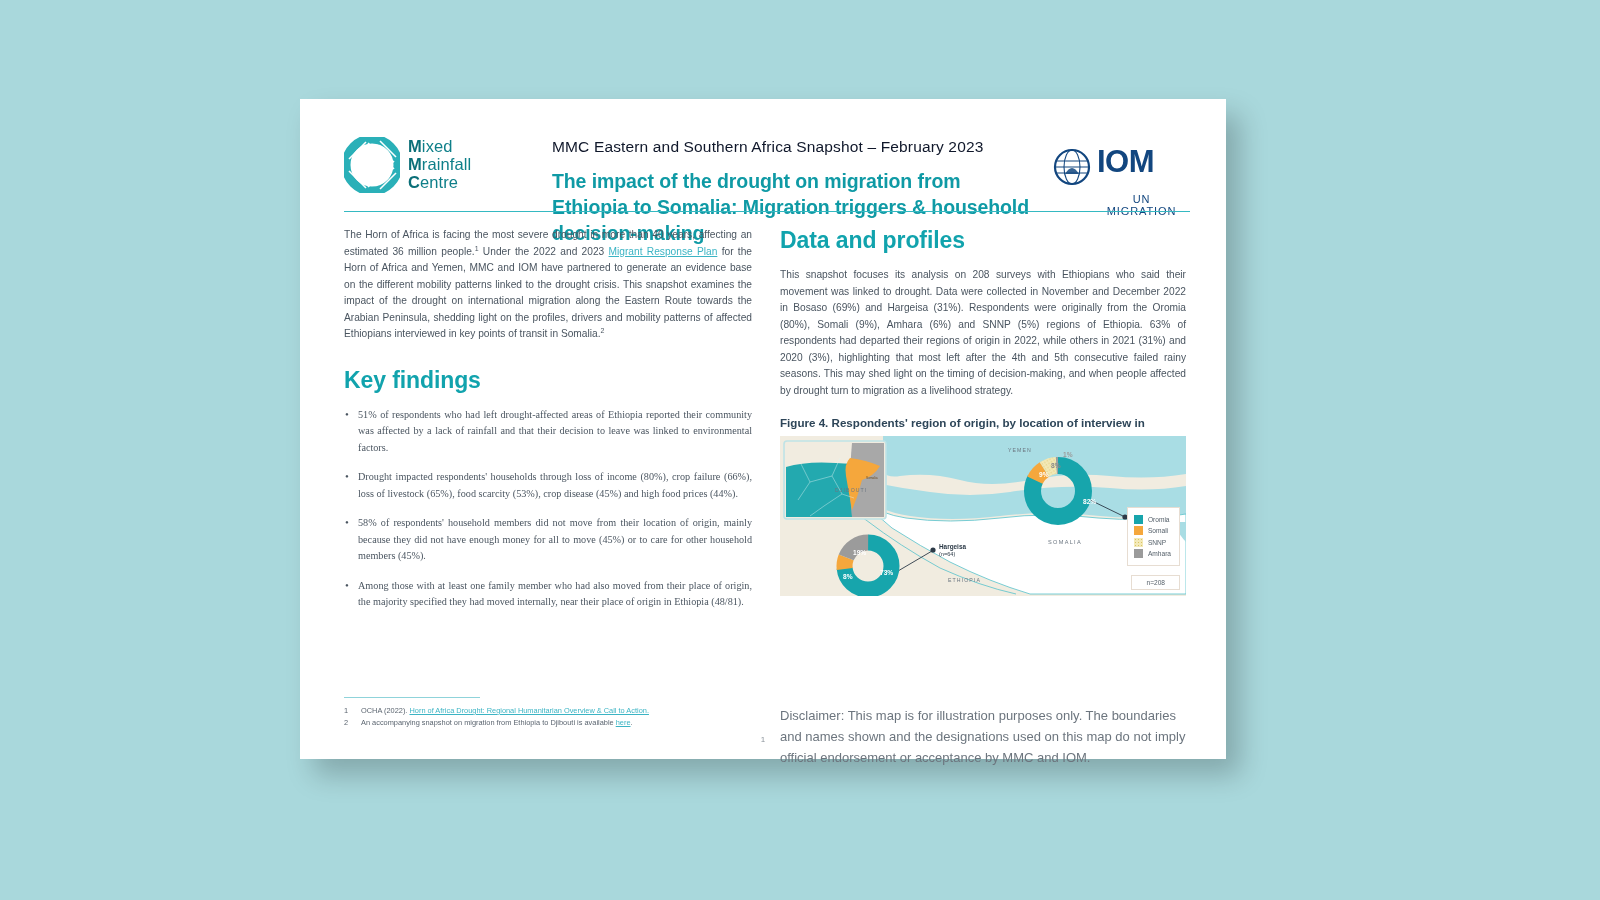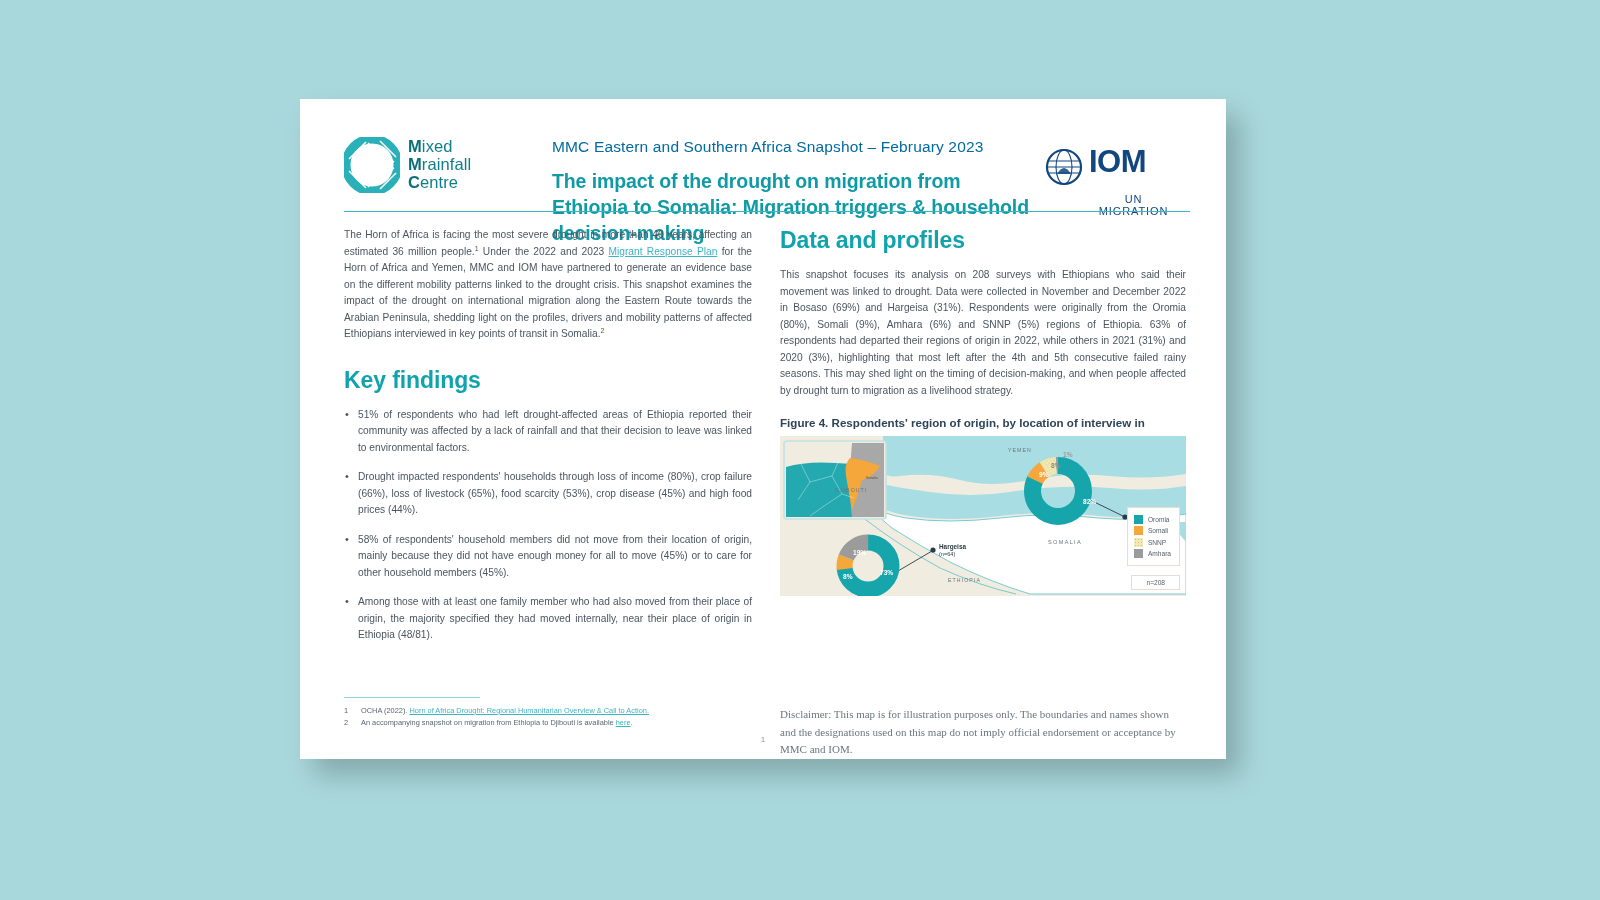--- a/index.html
+++ b/index.html
@@ -24,24 +24,24 @@
 
   
   .hdr { position:absolute; left:44px; top:20px; right:36px; height:100px; }
   .logo-mmc { position:absolute; left:0; top:12px; width:148px; height:68px; display:flex; align-items:center; gap:8px; }
   .mmc-mark { width:56px; height:56px; flex:0 0 56px; position:relative; }
   .mmc-words { line-height:1.08; }
   .mmc-words div { font-size:16.5px; color:#0e7f89; letter-spacing:.1px; }
   .mmc-words .cap { font-weight:bold; color:#0b6f78; }
 
   .hdr-text { position:absolute; left:208px; top:18px; right:150px; }
-  .kicker { font-size:15.5px; color:#0369a1; letter-spacing:.15px; line-height:1.35; }
+  .kicker { font-size:15.5px; color:#0f172a; letter-spacing:.15px; line-height:1.35; }
   .maintitle { margin-top:11px; font-size:19.5px; font-weight:bold; color:#0f9aa5; line-height:1.33; letter-spacing:-.1px; }
 
-  .logo-iom { position:absolute; right:12px; top:28px; width:134px; height:56px; display:flex; align-items:flex-start; gap:5px; }
+  .logo-iom { position:absolute; right:4px; top:28px; width:134px; height:56px; display:flex; align-items:flex-start; gap:5px; }
   .iom-globe { width:40px; height:40px; flex:0 0 40px; }
   .iom-right .iom-big { font-size:31px; font-weight:bold; color:#12467f; line-height:.95; letter-spacing:-.5px; }
   .iom-right .iom-sub { font-size:11px; color:#12467f; letter-spacing:.9px; margin-top:17px;text-align:center; }
 
   .rule { position:absolute; left:44px; top:112px; right:36px; height:1.4px; background:#35b9c2; }
 
   
   .col { position:absolute; top:128px; }
   .col-l { left:44px; width:408px; }
   .col-r { left:480px; width:406px; }
@@ -55,21 +55,21 @@
 
   h2.sect {
     font-size:23px; font-weight:bold; color:#11a3ad;
     margin:24px 0 13px 0; letter-spacing:-.1px;
   }
   h3.fig {
     font-size:11.6px; font-weight:bold; color:#2d4558;
     line-height:1.42; margin:16px 0 8px 0;
   }
 
-  ul.findings { list-style:none; }
+  ul.findings { list-style:none;font-family:Liberation Serif, serif; }
   ul.findings li {
     position:relative; padding-left:14px; margin-bottom:13px;
     font-size:10.2px; line-height:1.62; color:#4a5560; text-align:justify;
   }
   ul.findings li::before {
     content:"\2022"; position:absolute; left:1px; top:-1px;
     color:#4a5560; font-size:11px;
   }
 
   
@@ -83,21 +83,21 @@
 
   
   .mapbox {
     position:absolute; left:480px; top:337px;
     width:406px; height:160px;
   }
   .map-svg { display:block; width:406px; height:160px; }
 
   .disclaim {
     position:absolute; left:480px; top:607px; width:406px;
-    font-size:11px; line-height:1.6; color:#6c757e;font-family:Liberation Serif, serif;
+    font-size:13px; line-height:1.6; color:#6c757e;
   }
 
   
   .legend {
     position:absolute; right:6px; bottom:30px;
     background:#ffffff; border:1px solid #e7ddd2;
     padding:5px 8px 5px 6px;
   }
   .legend-row { display:flex; align-items:center; gap:5px; margin:2.2px 0; }
   .sw { width:9px; height:9px; display:block; }

